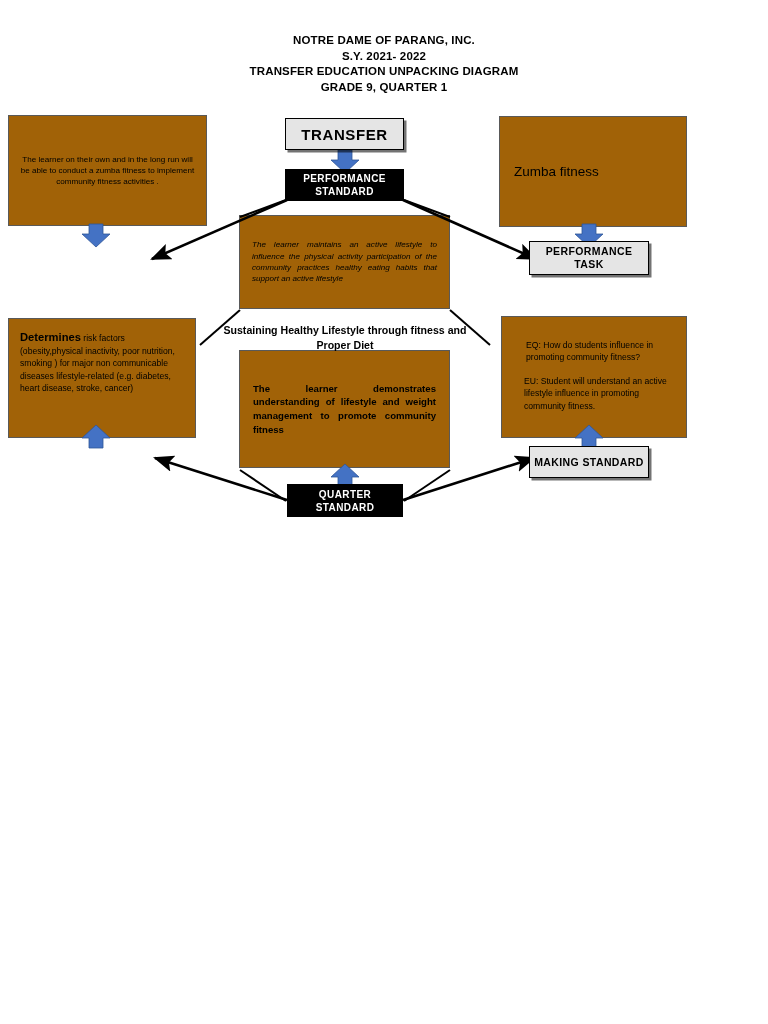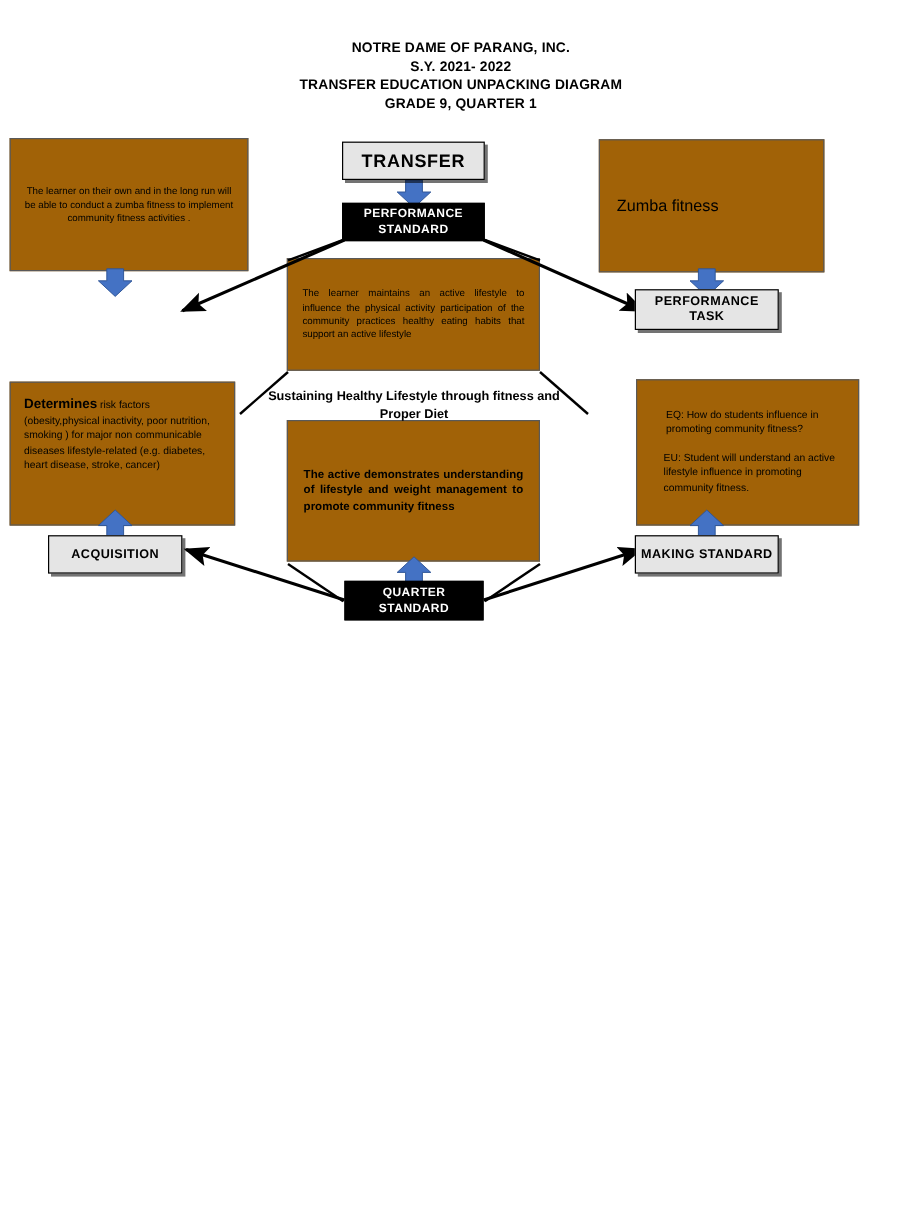--- a/index.html
+++ b/index.html
@@ -71,20 +71,21 @@
     text-align:center;
     font-size:8.1px;
     line-height:11.2px;
     padding:0 10px;
   }
   #perf-standard-desc p{
     text-align:justify;
     font-size:8.1px;
     line-height:11.4px;
     padding:0 12px;
+    font-style:italic;
   }
   #zumba-box p{
     text-align:left;
     font-size:13.5px;
     line-height:17px;
     padding:0 14px;
     font-weight:normal;
   }
   #acquisition-desc{align-items:flex-start;}
   #acquisition-desc p{
@@ -218,34 +219,31 @@
   </div>
 
   <div class="theme-label" style="left:200px;top:323px;width:290px;">Sustaining Healthy Lifestyle through fitness and
 Proper Diet</div>
 
   <div class="wbox" id="acquisition-desc" style="left:8px;top:318px;width:188px;height:120px;">
     <p><span class="lead">Determines</span><span> risk factors (obesity,physical inactivity, poor nutrition, smoking ) for major non communicable diseases  lifestyle-related (e.g. diabetes, heart disease, stroke, cancer)</span></p>
   </div>
 
   <div class="wbox" id="content-standard-desc" style="left:239px;top:350px;width:211px;height:118px;">
-    <p>The active demonstrates understanding of lifestyle and weight management to promote community fitness</p>
-  </div>
-
-  <div class="wbox" id="making-meaning-desc" style="left:530px;top:316px;width:186px;height:122px;">
+    <p>The learner demonstrates understanding of lifestyle and weight management to promote community fitness</p>
+  </div>
+
+  <div class="wbox" id="making-meaning-desc" style="left:501px;top:316px;width:186px;height:122px;">
     <p>
         <span class="eq">EQ: How do students influence in promoting community fitness?</span>
         <span class="gap"></span>
         <span class="eu">EU: Student will understand an active lifestyle influence in promoting community fitness.</span>
       </p>
   </div>
 
-  <div class="ybox" id="acquisition-node" style="left:40px;top:446px;width:112px;height:32px;">
-    <span>ACQUISITION</span>
-  </div>
 
   <div class="ybox" id="making-meaning-node" style="left:529px;top:446px;width:120px;height:32px;">
     <span>MAKING STANDARD</span>
   </div>
 
   <div class="bbox" id="content-standard-node" style="left:287px;top:484px;width:116px;height:33px;white-space:pre-line;">
     <span>QUARTER
 STANDARD</span>
   </div>
 

